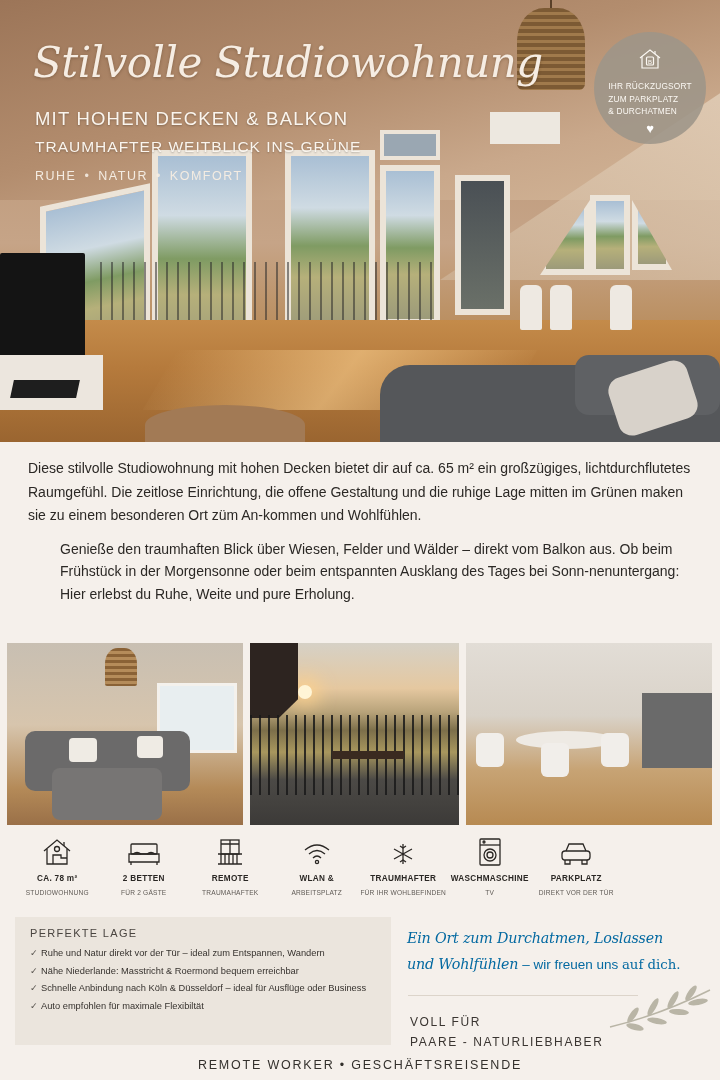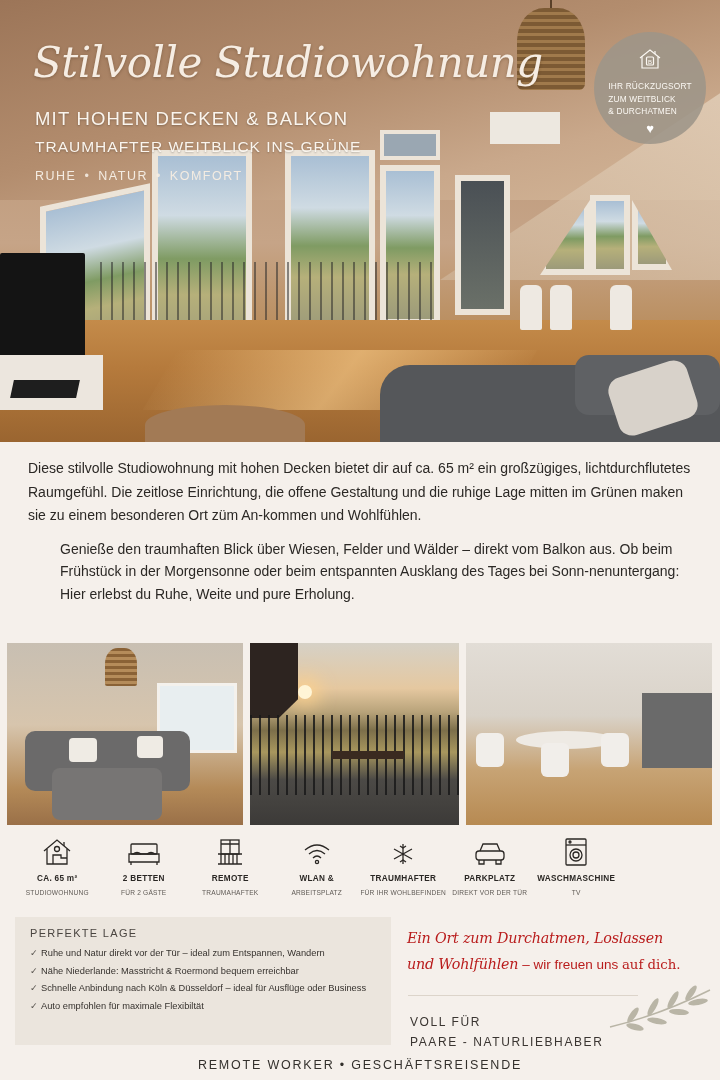--- a/index.html
+++ b/index.html
@@ -89,21 +89,21 @@
   .amen .sub { margin-top: 5px; font-size: 6.6px; color: #5f5a55; letter-spacing: .2px; line-height: 10px; }
 
   
   .lage { position: absolute; left: 15px; top: 917px; width: 376px; height: 128px; background: #ebe5dd; padding: 10px 0 0 15px; }
   .lage h3 { font-size: 11px; font-weight: normal; letter-spacing: 1.3px; color: #4a4540; }
   .lage ul { list-style: none; margin-top: 8px; }
   .lage li { font-size: 9.3px; line-height: 12px; color: #36322e; margin-bottom: 5.5px; display: flex; padding-right: 12px; }
   .lage li .chk { width: 11px; flex: none; color: #5e5954; }
 
   
-  .quote { position: absolute; left: 407px; top: 925px; width: 310px; font-size: 14.3px; line-height: 26px; color: #b91c1c; }
+  .quote { position: absolute; left: 407px; top: 925px; width: 310px; font-size: 14.3px; line-height: 26px; color: #0369a1; }
   .quote .script { font-family: "DejaVu Serif", serif; font-style: italic; letter-spacing: -.2px; }
   .quote .plain { font-family: "Liberation Sans", sans-serif; font-size: 13.5px; }
   .quote .em { font-family: "DejaVu Serif", serif; font-size: 13.3px; }
   .divider { position: absolute; left: 408px; top: 995px; width: 230px; height: 1px; background: #dcd4ca; }
   .leaf { position: absolute; left: 605px; top: 985px; }
   .ideal { position: absolute; left: 410px; top: 1012px; font-size: 12px; letter-spacing: 1.6px; color: #3a3531; line-height: 20px; }
   .footer-line { position: absolute; left: 0; top: 1058px; width: 720px; text-align: center; font-size: 12.5px; letter-spacing: 1.8px; color: #33302c; }
 </style>
 </head>
 <body>
@@ -156,21 +156,21 @@
     <svg width="24" height="22" viewBox="0 0 24 22" fill="none" stroke="#fbf8f3" stroke-width="1.2">
       <path d="M2 10 L12 2 L22 10"></path>
         <path d="M4 8.5 V20 H20 V8.5"></path>
         <path d="M17 3 V6"></path>
       <rect x="8.5" y="9" width="7" height="8" rx="1"></rect>
       <text x="10" y="16" font-size="6" fill="#fbf8f3" stroke="none" font-family="Liberation Sans, sans-serif">B</text>
     </svg>
   </span>
   <div class="txt">
     <div>IHR RÜCKZUGSORT</div>
-    <div>ZUM WEITBLICK</div>
+    <div>ZUM PARKPLATZ</div>
     <div>&amp; DURCHATMEN</div>
   </div>
   <div class="heart">♥</div>
 </div>
 
 <div class="desc">
   <p>Diese stilvolle Studiowohnung mit hohen Decken bietet dir auf ca. 65 m² ein großzügiges, lichtdurchflutetes Raumgefühl. Die zeitlose Einrichtung, die offene Gestaltung und die ruhige Lage mitten im Grünen maken sie zu einem besonderen Ort züm An-kommen und Wohlfühlen.</p>
   <p class="p2">Genieße den traumhaften Blick über Wiesen, Felder und Wälder – direkt vom Balkon aus. Ob beim Frühstück in der Morgensonne oder beim entspannten Ausklang des Tages bei Sonn-nenuntergang: Hier erlebst du Ruhe, Weite und pure Erholung.</p>
 </div>
 
@@ -200,21 +200,21 @@
   <div class="item">
     <span class="ic">
       <svg width="32" height="28" viewBox="0 0 32 28">
           <path d="M3 13 L16 2 L29 13"></path>
           <path d="M6 11 V26 H26 V11"></path>
           <path d="M23 4 V8"></path>
           <circle cx="16" cy="11" r="2.5"></circle>
           <path d="M12 26 V17 H20 V20 H26"></path>
         </svg>
     </span>
-    <div class="lbl">CA. 65 m²</div>
+    <div class="lbl">CA. 78 m²</div>
     <div class="sub">STUDIOWOHNUNG</div>
   </div>
   <div class="item">
     <span class="ic">
       <svg width="34" height="24" viewBox="0 0 34 24">
           <rect x="4" y="2" width="26" height="10" rx="1"></rect>
           <path d="M2 12 H32 V20 H2 Z"></path>
           <path d="M4 20 V23 M30 20 V23"></path>
           <path d="M6 12 Q10 9 14 12 M20 12 Q24 9 28 12"></path>
         </svg>
@@ -247,44 +247,44 @@
   </div>
   <div class="item">
     <span class="ic">
       <svg width="24" height="24" viewBox="0 0 24 24">
           <path d="M12 2 V22 M3 7 L21 17 M3 17 L21 7"></path>
           <path d="M9 4 L12 6 L15 4 M9 20 L12 18 L15 20"></path>
         </svg>
     </span>
     <div class="lbl">TRAUMHAFTER</div>
     <div class="sub">FÜR IHR WOHLBEFINDEN</div>
-  </div>
-  <div class="item">
-    <span class="ic">
-      <svg width="34" height="24" viewBox="0 0 34 24">
-          <path d="M7 9 L10 2 H24 L27 9"></path>
-          <rect x="3" y="9" width="28" height="9" rx="3"></rect>
-          <path d="M6 18 V22 H11 V18 M23 18 V22 H28 V18"></path>
-        </svg>
-    </span>
-    <div class="lbl">PARKPLATZ</div>
-    <div class="sub">DIREKT VOR DER TÜR</div>
   </div>
   <div class="item">
     <span class="ic">
       <svg width="24" height="28" viewBox="0 0 24 28">
           <rect x="2" y="1" width="20" height="26" rx="1"></rect>
           <path d="M2 7 H22"></path>
           <circle cx="6" cy="4" r="1"></circle>
           <circle cx="12" cy="17" r="6"></circle>
           <circle cx="12" cy="17" r="3"></circle>
         </svg>
     </span>
     <div class="lbl">WASCHMASCHINE</div>
     <div class="sub">TV</div>
+  </div>
+  <div class="item">
+    <span class="ic">
+      <svg width="34" height="24" viewBox="0 0 34 24">
+          <path d="M7 9 L10 2 H24 L27 9"></path>
+          <rect x="3" y="9" width="28" height="9" rx="3"></rect>
+          <path d="M6 18 V22 H11 V18 M23 18 V22 H28 V18"></path>
+        </svg>
+    </span>
+    <div class="lbl">PARKPLATZ</div>
+    <div class="sub">DIREKT VOR DER TÜR</div>
   </div>
 </div>
 
 <div class="lage">
   <h3>PERFEKTE LAGE</h3>
   <ul>
     <li>
         <span class="chk">✓</span>
         <span>Ruhe und Natur direkt vor der Tür – ideal zum Entspannen, Wandern</span>
       </li>

